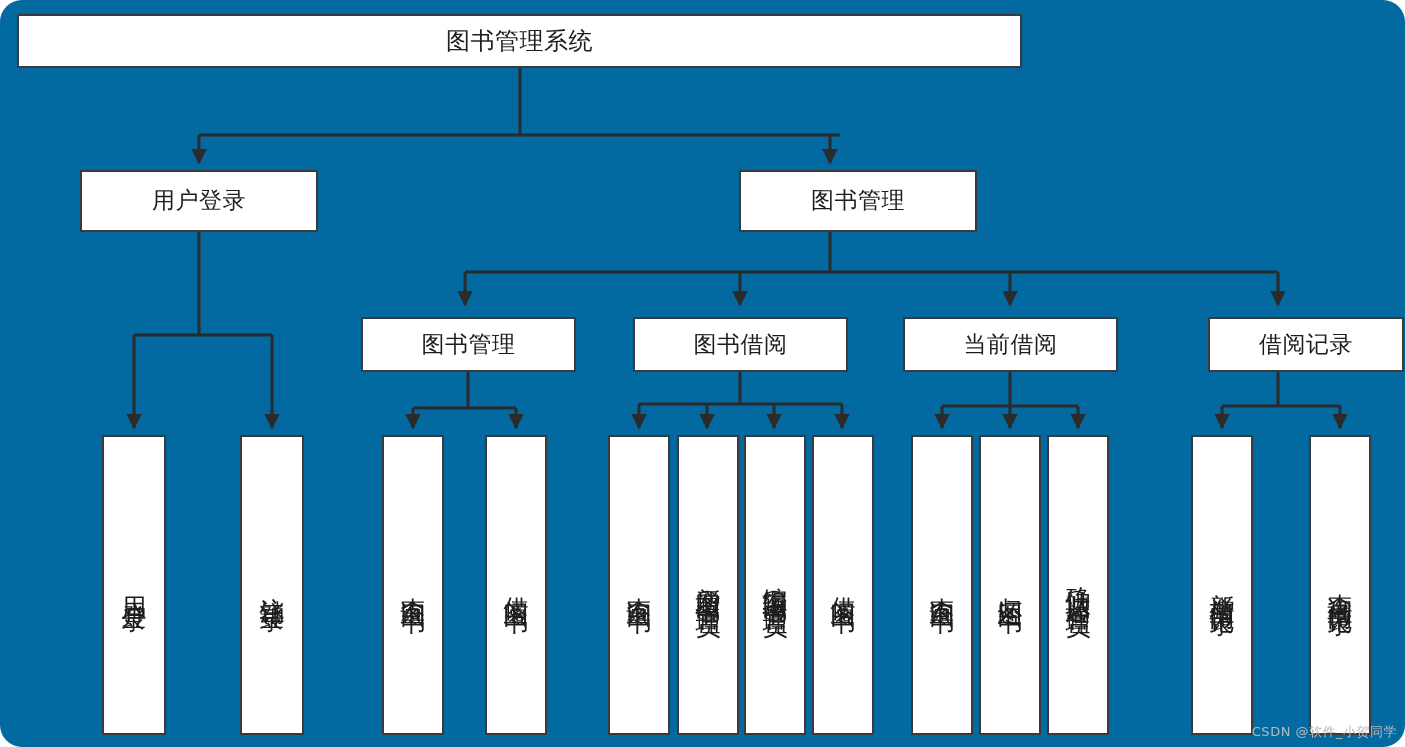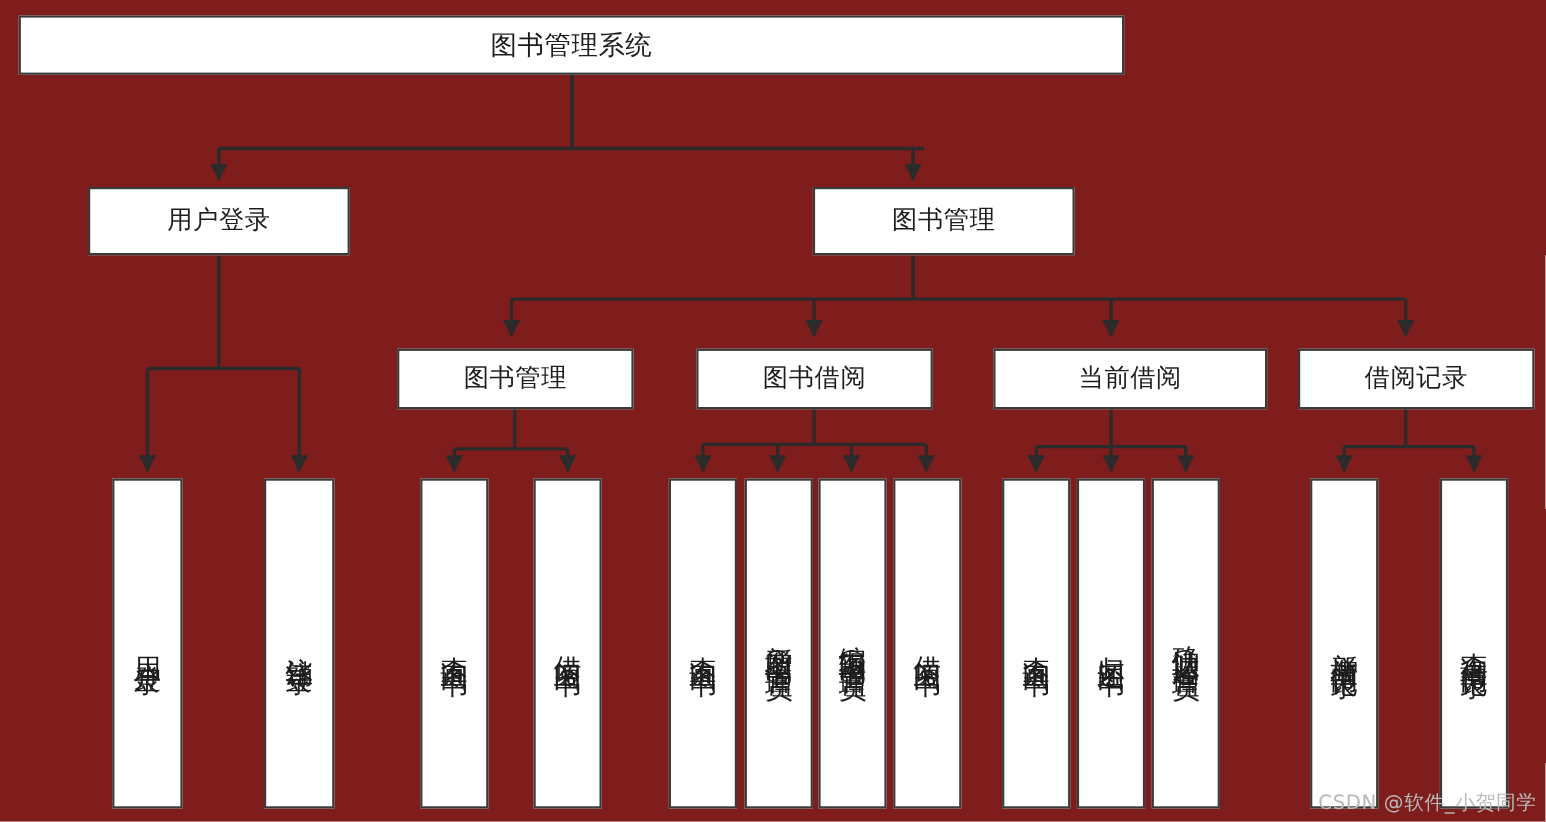--- a/index.html
+++ b/index.html
@@ -7,22 +7,23 @@
     padding: 0;
     background: #ffffff;
   }
   body {
     font-family: "DejaVu Sans", "Liberation Sans", sans-serif;
   }
   #canvas {
     position: relative;
     width: 1405px;
     height: 747px;
-    background: #7f1d1d;
+    background: #0369a1;
     overflow: hidden;
+    border-radius: 22px;
   }
   svg.edges {
     position: absolute;
     left: 0;
     top: 0;
     width: 1405px;
     height: 747px;
     pointer-events: none;
   }
   .node {
@@ -60,21 +61,21 @@
     font-size: 25px;
     line-height: 1.0;
     letter-spacing: 4px;
     white-space: nowrap;
     text-align: center;
   }
   .watermark {
     position: absolute;
     right: 8px;
     bottom: 6px;
-    font-size: 18px;
+    font-size: 13px;
     color: #b9b9b9;
     letter-spacing: 0.5px;
     white-space: nowrap;
   }
 </style>
 </head>
 <body>
 
 <div id="canvas">
 
@@ -138,24 +139,24 @@
   <div class="node horiz" style="left:739px; top:170px; width:238px; height:62px;">
     <span class="label">图书管理</span>
   </div>
 
   <div class="node horiz" style="left:361px; top:317px; width:215px; height:55px;">
     <span class="label">图书管理</span>
   </div>
   <div class="node horiz" style="left:633px; top:317px; width:215px; height:55px;">
     <span class="label">图书借阅</span>
   </div>
-  <div class="node horiz" style="left:903px; top:317px; width:249px; height:55px;">
+  <div class="node horiz" style="left:903px; top:317px; width:215px; height:55px;">
     <span class="label">当前借阅</span>
   </div>
-  <div class="node horiz" style="left:1180px; top:317px; width:215px; height:55px;">
+  <div class="node horiz" style="left:1208px; top:317px; width:196px; height:55px;">
     <span class="label">借阅记录</span>
   </div>
 
   <div class="node vert" style="left:102px; top:435px; width:64px; height:300px;">
     <span class="label">用户登录</span>
   </div>
   <div class="node vert" style="left:240px; top:435px; width:64px; height:300px;">
     <span class="label">注销登录</span>
   </div>
 

